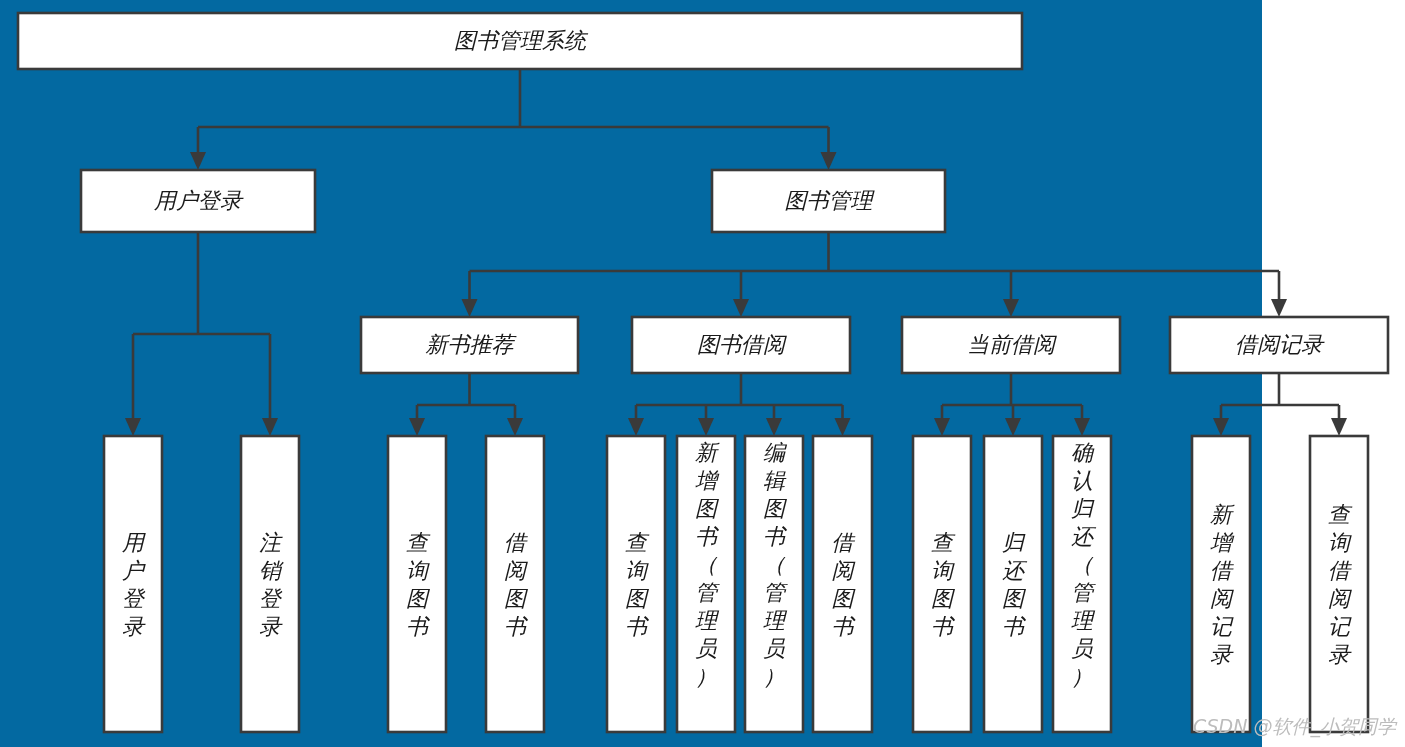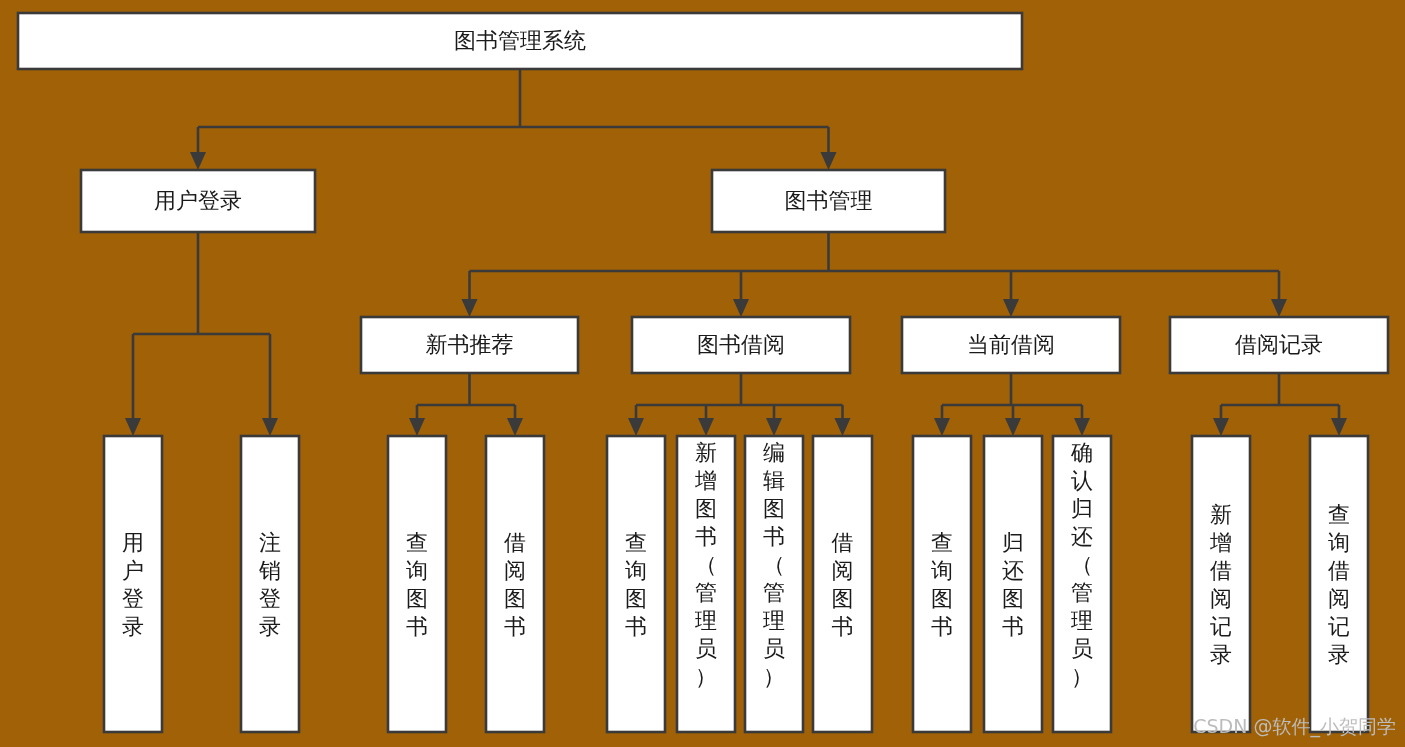--- a/index.html
+++ b/index.html
@@ -9,23 +9,24 @@
     background: #ffffff;
   }
   body {
     width: 1405px;
     height: 747px;
     font-family: "Liberation Sans", "DejaVu Sans", sans-serif;
     overflow: hidden;
   }
   #diagram-root {
     position: relative;
-    width: 1405px;
+    width: 1262px;
     height: 747px;
-    background: #a16207;
+    background: #0369a1;
+    font-style: italic;
   }
   svg.diagram-svg {
     position: absolute;
     top: 0;
     left: 0;
     width: 1405px;
     height: 747px;
     display: block;
   }
   .node-box {

